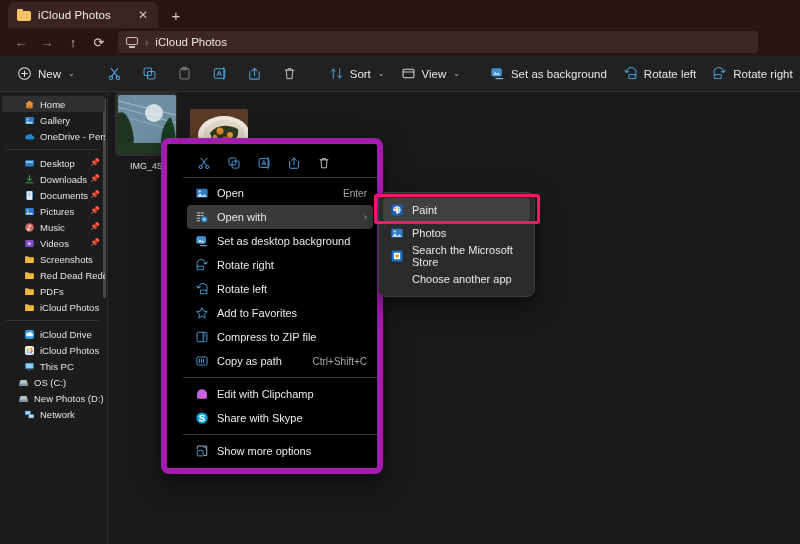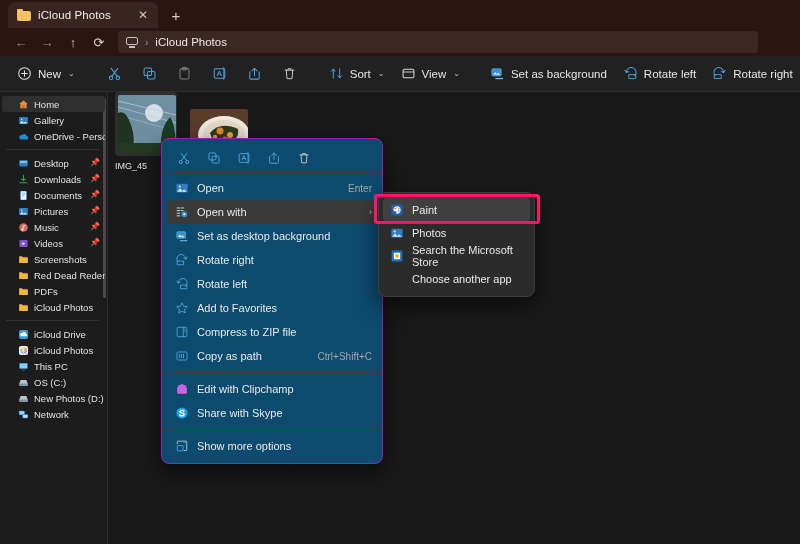--- a/index.html
+++ b/index.html
@@ -98,21 +98,21 @@
   .sidebar {
     position: absolute; top: 92px; left: 0; width: 108px; height: 452px;
     background: #1c1c1c;
     border-right: 1px solid #2c2c2c;
     overflow: hidden;
     padding-top: 4px;
   }
   .sb-scroll { position: absolute; right: 1px; top: 6px; width: 3px; height: 200px;
     background: #4a4a4a; border-radius: 2px; }
   .sb-item {
-    height: 16px; margin: 0 2px; padding-left: 16px;
+    height: 16px; margin: 0 2px; padding-left: 22px;
     display: flex; align-items: center; gap: 5px; border-radius: 3px;
     font-size: 9.5px; color: #e3e3e3; white-space: nowrap; position: relative;
   }
   .sb-item.selected { background: #2f2f2f; }
   .sb-item.indent { padding-left: 16px; }
   .sb-label { overflow: hidden; text-overflow: clip; max-width: 72px; }
   .sb-pin {
     position: absolute; right: 7px; top: 4px; width: 8px; height: 8px;
     color: #8d8d8d; font-size: 8px; line-height: 8px;
   }
@@ -122,33 +122,33 @@
   
   .content {
     position: absolute; top: 92px; left: 109px; width: 691px; height: 452px;
     background: #191919; padding: 6px 0 0 8px;
   }
   .tile { position: absolute; width: 62px; }
   .thumb {
     width: 58px; height: 58px; border-radius: 2px; overflow: hidden; position: relative;
   }
   .tile-name {
-    margin-top: 5px; font-size: 9px; color: #e0e0e0; text-align: left;
+    margin-top: 5px; font-size: 9px; color: #e0e0e0; text-align: center;
     white-space: nowrap; overflow: hidden;
   }
   .tile.selected .thumb-wrap { background: #2e2e2e; border-radius: 4px; }
   .thumb-wrap { padding: 3px; }
 
   
   .ctxmenu {
     position: absolute; left: 161px; top: 138px; width: 222px;
-    background: #0c4a6e;
-    border: 1px solid #a21caf; border-radius: 8px;
+    background: #000000;
+    border: 6px solid #a21caf; border-radius: 8px;
     box-shadow: 0 8px 22px rgba(0,0,0,.55);
-    padding: 4px 0 5px 1px;
+    padding: 4px 0 5px 16px;
     overflow: hidden;
   }
   .ctx-iconrow {
     display: flex; align-items: center; height: 30px; padding: 0 6px; gap: 1px;
     border-bottom: 1px solid #383838; margin-bottom: 3px;
   }
   .ctx-iconbtn {
     width: 29px; height: 24px; border-radius: 4px;
     display: flex; align-items: center; justify-content: center;
   }

